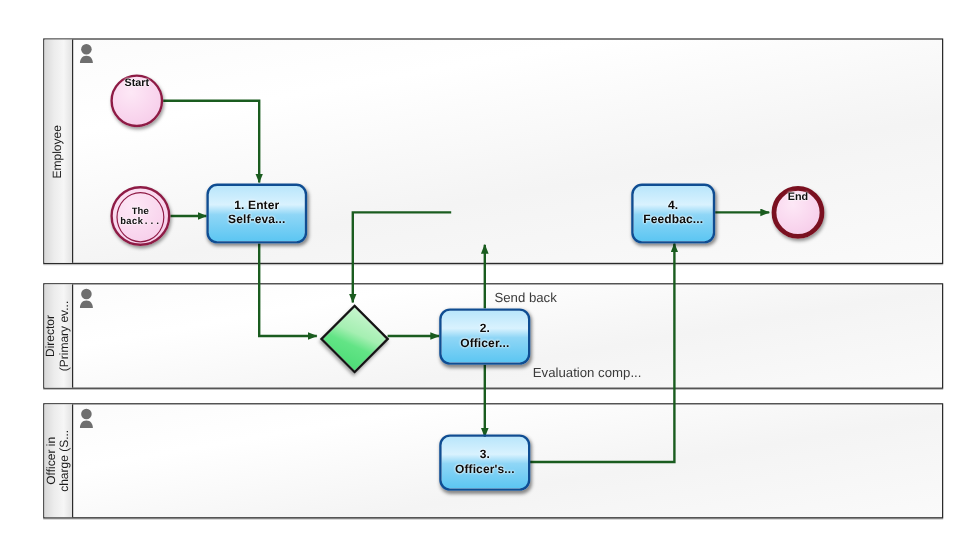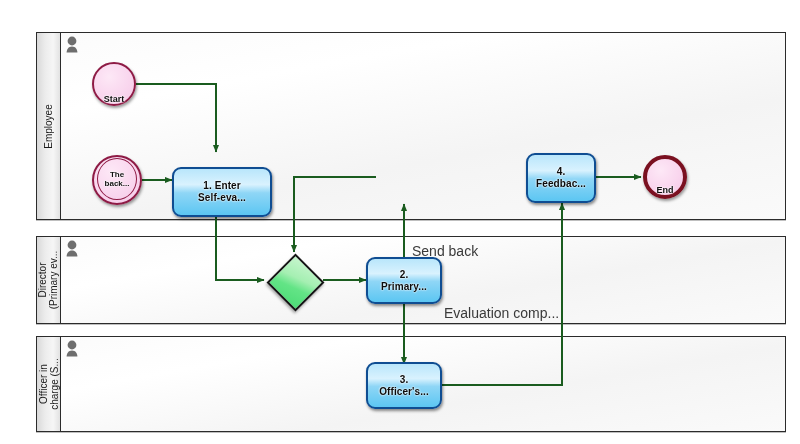--- a/index.html
+++ b/index.html
@@ -81,21 +81,21 @@
     letter-spacing: 0.1px;
   }
   .task span {
     display: block;
     text-shadow: 0 0 2px #ffffff, 0 0 2px #ffffff;
   }
   .event {
     border-radius: 50%;
     background: radial-gradient(circle at 38% 32%, #fde8f6 0%, #f9d6ee 55%, #f4c8e6 100%);
     display: flex;
-    align-items: flex-end;
+    align-items: flex-start;
     justify-content: center;
     font-size: 9px;
     font-weight: bold;
     color: #111111;
     text-align: center;
     line-height: 10px;
     box-shadow: 1px 2px 3px rgba(0,0,0,0.4);
   }
   .event span { text-shadow: 0 0 2px #ffffff, 0 0 2px #ffffff; }
   .event-start { border: 2px solid #8e1b45; }
@@ -107,20 +107,21 @@
     width: 100%;
     height: 100%;
     border: 1px solid #8e1b45;
     border-radius: 50%;
     display: flex;
     flex-direction: column;
     align-items: center;
     justify-content: center;
     font-size: 8px;
     line-height: 9px;
+    font-family: Liberation Mono, monospace;
   }
   .event-end { border: 4px solid #7a1020; }
 
   .gateway {
     position: absolute;
     box-sizing: border-box;
   }
   .gateway-shape {
     width: 100%;
     height: 100%;
@@ -139,21 +140,21 @@
     height: 444px;
     pointer-events: none;
   }
   .flowline {
     fill: none;
     stroke: #1a5c1f;
     stroke-width: 2;
   }
   .flowlabel {
     position: absolute;
-    font-size: 14px;
+    font-size: 11px;
     color: #3a3a3a;
     white-space: nowrap;
     font-family: "Liberation Sans", sans-serif;
   }
 </style>
 </head>
 <body>
 
 <div id="canvas">
 
@@ -220,42 +221,42 @@
     <span>Start</span>
   </div>
 
   <div class="node event event-timer" style="left:92px; top:155px; width:50px; height:50px;">
     <div class="event-timer-inner">
       <span>The</span>
       <span>back...</span>
     </div>
   </div>
 
-  <div class="node task" style="left:172px; top:167px; width:100px; height:50px;">
+  <div class="node task" style="left:172px; top:153px; width:84px; height:50px;">
     <span>1. Enter</span>
     <span>Self-eva...</span>
   </div>
 
 
   <div class="node task" style="left:526px; top:153px; width:70px; height:50px;">
     <span>4.</span>
     <span>Feedbac...</span>
   </div>
 
   <div class="node event event-end" style="left:643px; top:155px; width:44px; height:44px;">
     <span>End</span>
   </div>
 
   <div class="gateway" style="left:275px; top:262px; width:37px; height:37px;">
     <div class="gateway-shape"></div>
   </div>
 
   <div class="node task" style="left:366px; top:257px; width:76px; height:47px;">
     <span>2.</span>
-    <span>Primary...</span>
+    <span>Officer...</span>
   </div>
 
   <div class="node task" style="left:366px; top:362px; width:76px; height:47px;">
     <span>3.</span>
     <span>Officer's...</span>
   </div>
 
 </div>
 
 </body></html>

